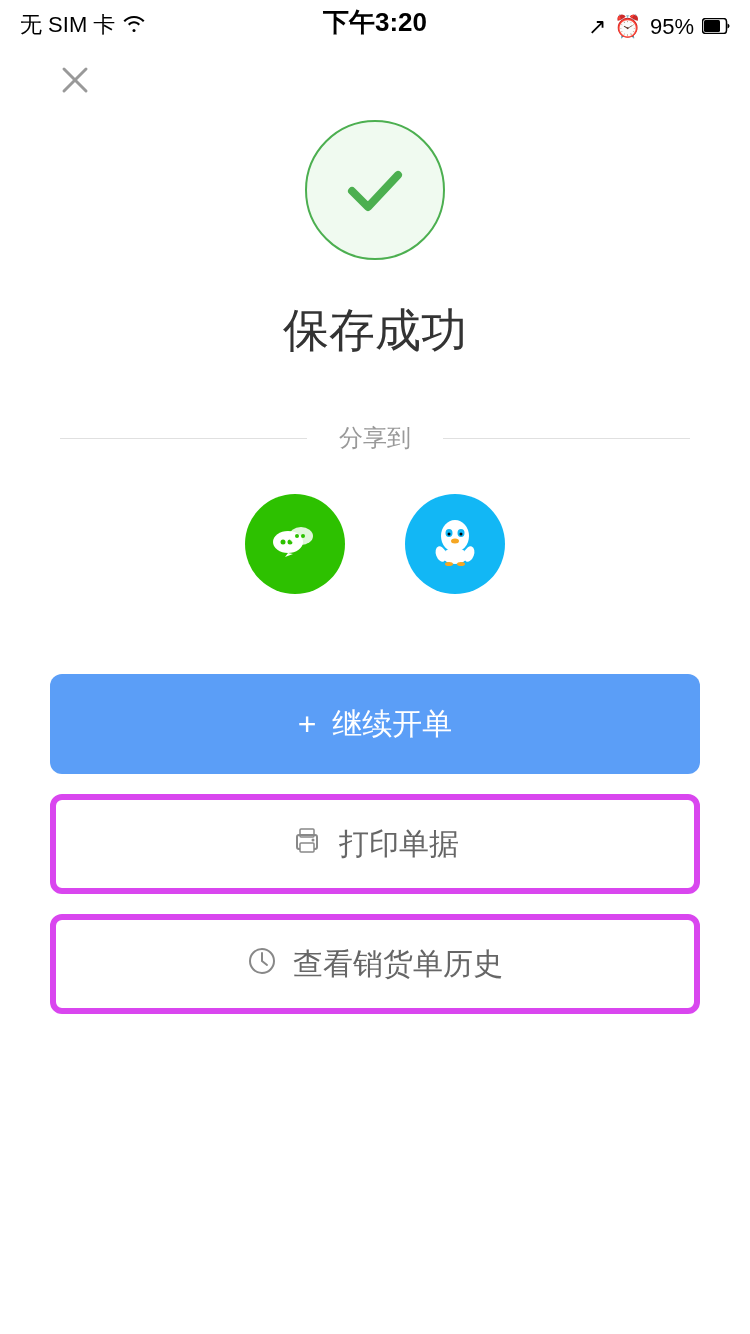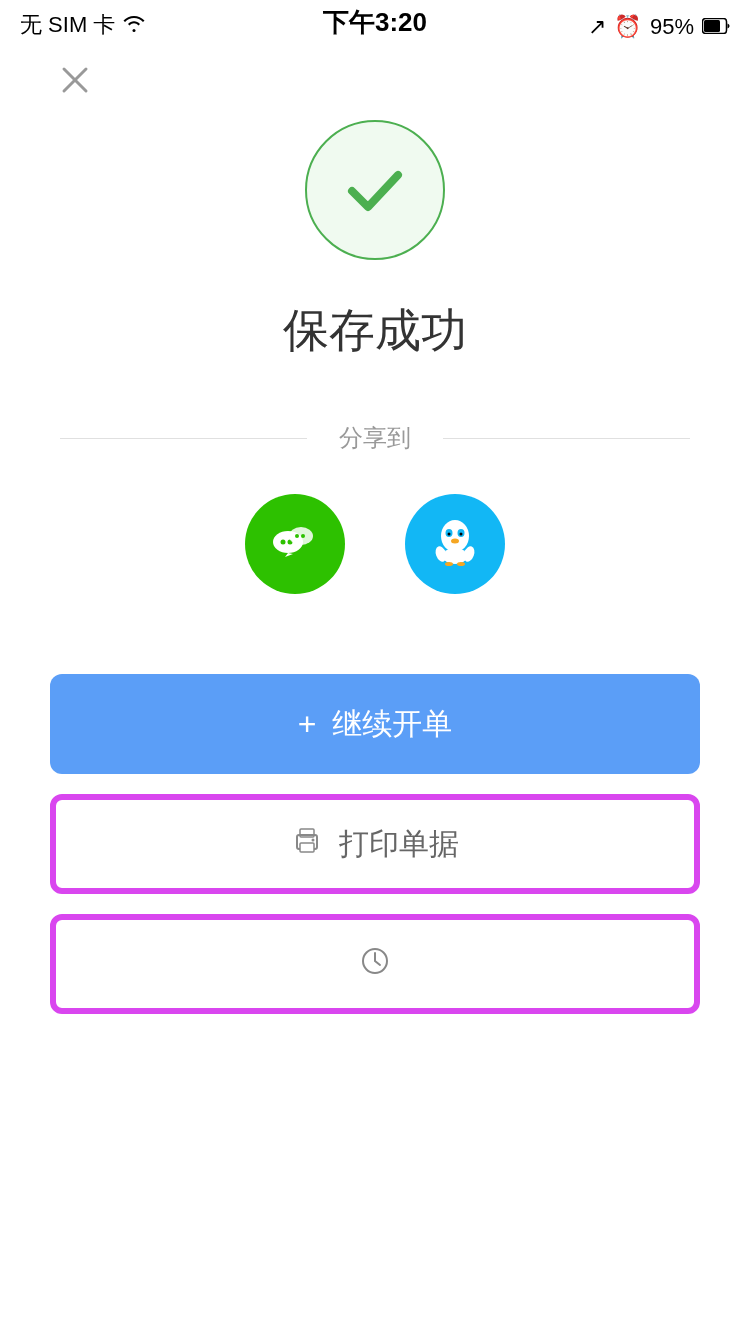--- a/index.html
+++ b/index.html
@@ -296,17 +296,18 @@
       <span style="color:#666; font-size:30px;">打印单据</span>
     </button>
 
     <button class="action-btn btn-secondary">
       <span>
         <svg width="30" height="30" viewBox="0 0 30 30" fill="none">
           <circle cx="15" cy="15" r="12" stroke="#888" stroke-width="2"></circle>
           <polyline points="15,7 15,15 20,19" stroke="#888" stroke-width="2" stroke-linecap="round"></polyline>
         </svg>
       </span>
+      <span style="color:#666; font-size:30px;">查看销货单历史</span>
     </button>
 
   </div>
 
 </div>
 
 </body></html>

